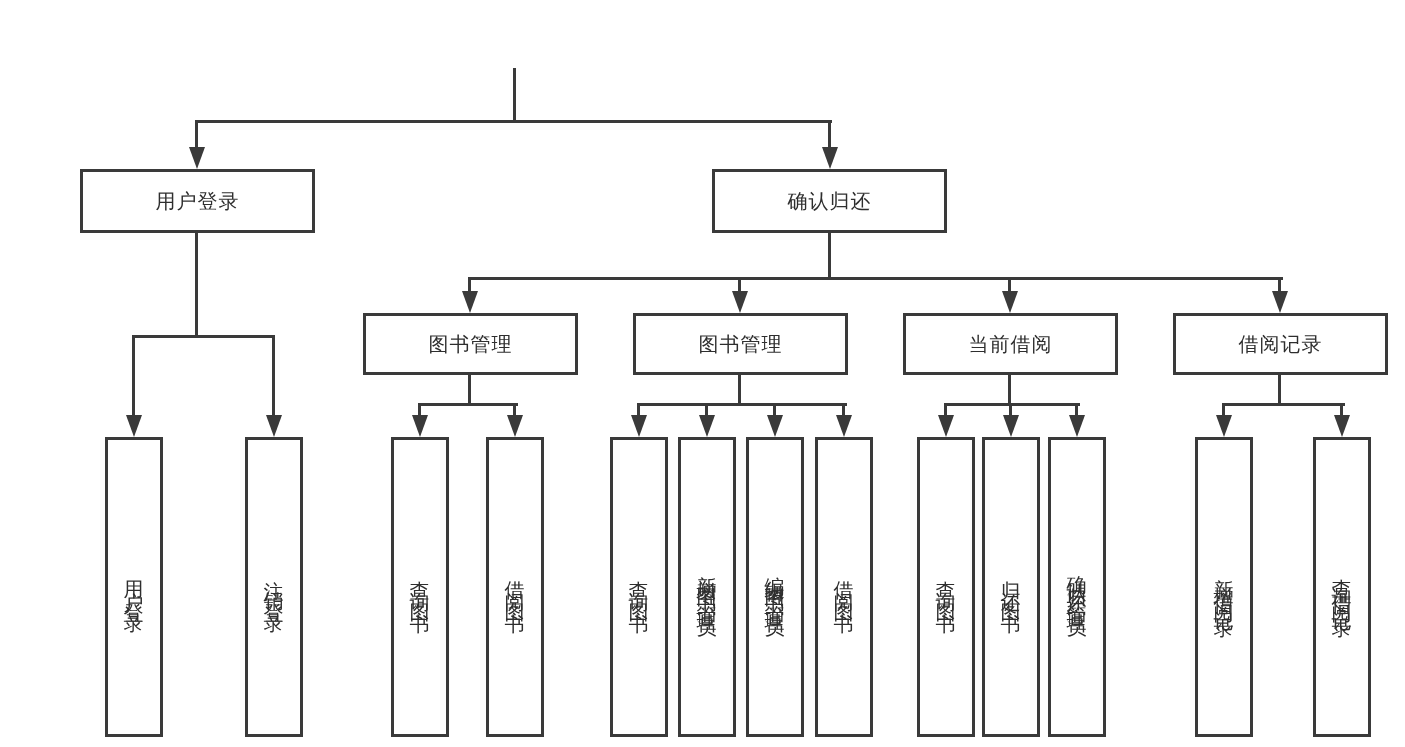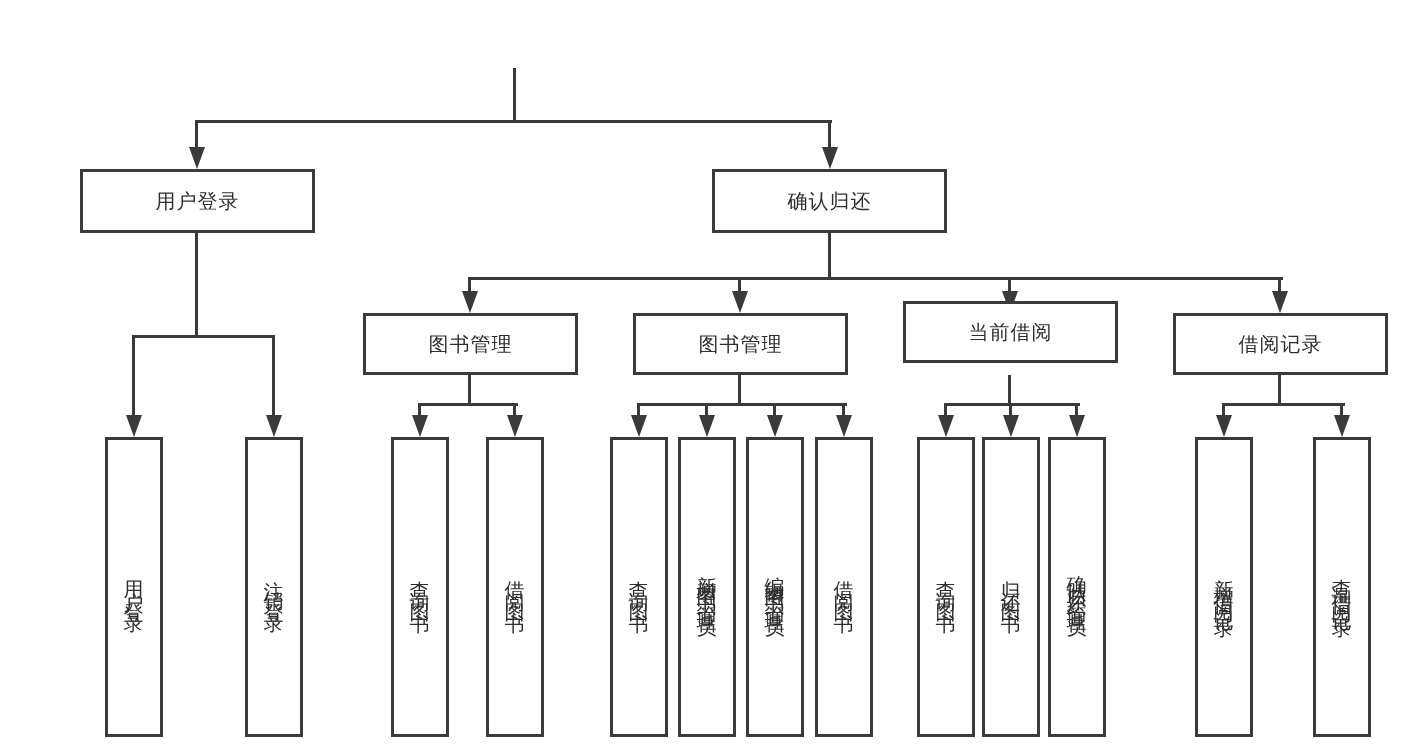--- a/index.html
+++ b/index.html
@@ -71,21 +71,21 @@
   <div class="tri" style="left:1002px;top:291px"></div>
   <div class="l v" style="left:1278px;top:277px;height:16px"></div>
   <div class="tri" style="left:1272px;top:291px"></div>
 
   <div class="box" style="left:363px;top:313px;width:215px;height:62px">
     <span>图书管理</span>
   </div>
   <div class="box" style="left:633px;top:313px;width:215px;height:62px">
     <span>图书管理</span>
   </div>
-  <div class="box" style="left:903px;top:301px;width:215px;height:62px">
+  <div class="box" style="left:903px;top:313px;width:215px;height:62px">
     <span>当前借阅</span>
   </div>
   <div class="box" style="left:1173px;top:313px;width:215px;height:62px">
     <span>借阅记录</span>
   </div>
 
   <div class="l v" style="left:468px;top:375px;height:31px"></div>
   <div class="l h" style="left:418px;top:403px;width:100px"></div>
   <div class="l v" style="left:418px;top:403px;height:14px"></div>
   <div class="tri" style="left:412px;top:415px"></div>

